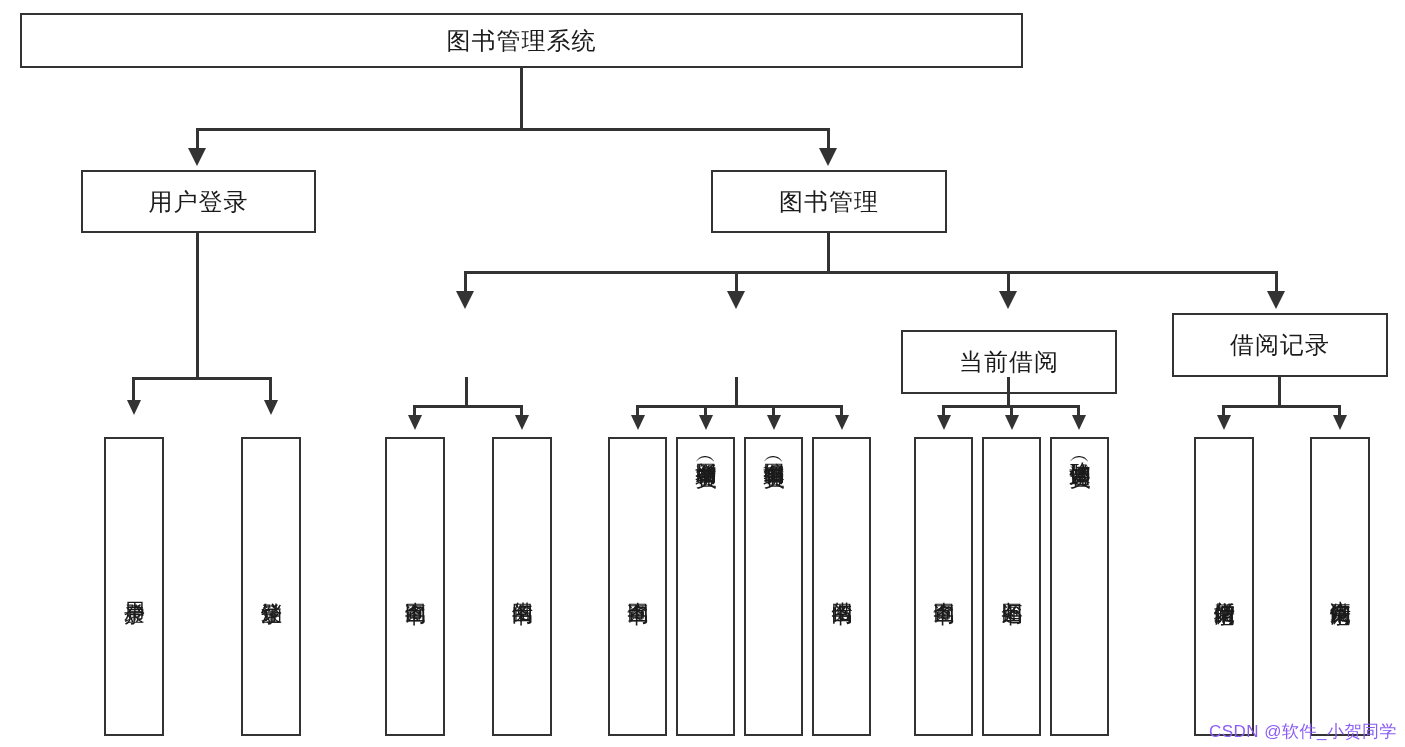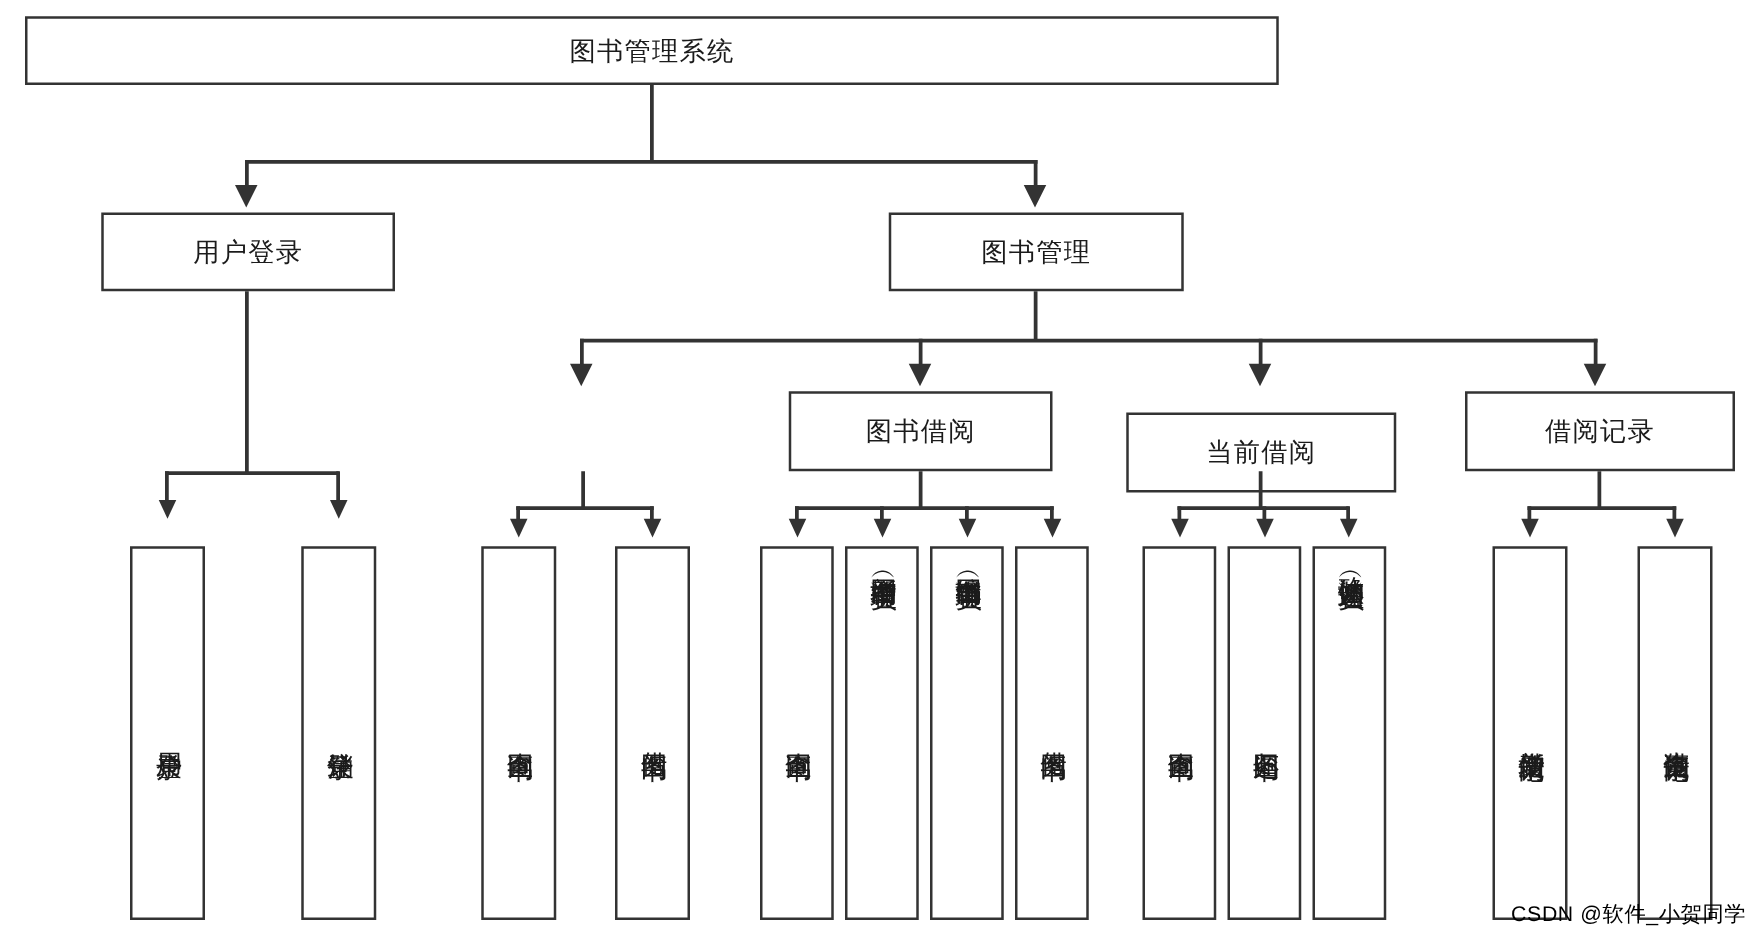--- a/index.html
+++ b/index.html
@@ -21,21 +21,21 @@
     position: absolute;
     box-sizing: border-box;
     border: 2px solid #333333;
     background: #ffffff;
     display: flex;
     align-items: center;
     justify-content: center;
     color: #1b1b1b;
   }
   .node.h {
-    font-size: 21px;
+    font-size: 24px;
     letter-spacing: 1px;
   }
   .node.v {
     font-size: 21px;
     letter-spacing: 1px;
   }
   .node.v .vtext {
     writing-mode: vertical-rl;
     text-orientation: upright;
     line-height: 1.18;
@@ -63,21 +63,21 @@
   .arrow.small {
     border-left-width: 7px;
     border-right-width: 7px;
     border-top-width: 15px;
   }
   #watermark {
     position: absolute;
     right: 8px;
     bottom: 4px;
     font-size: 17px;
-    color: #000000;
+    color: #8b5cf6;
     letter-spacing: 0.5px;
     user-select: none;
   }
 </style>
 </head>
 <body>
 
 <div id="canvas">
 
   <div class="node h" style="left:20px; top:13px; width:1003px; height:55px;">
@@ -112,23 +112,20 @@
   <div class="edge hline" style="left:464px; top:271px; width:814px; height:3px;"></div>
   <div class="edge vline" style="left:464px; top:271px; width:3px; height:22px;"></div>
   <div class="arrow" style="left:456px; top:291px;"></div>
   <div class="edge vline" style="left:735px; top:271px; width:3px; height:22px;"></div>
   <div class="arrow" style="left:727px; top:291px;"></div>
   <div class="edge vline" style="left:1007px; top:271px; width:3px; height:22px;"></div>
   <div class="arrow" style="left:999px; top:291px;"></div>
   <div class="edge vline" style="left:1275px; top:271px; width:3px; height:22px;"></div>
   <div class="arrow" style="left:1267px; top:291px;"></div>
 
-  <div class="node h" style="left:631px; top:313px; width:211px; height:64px;">
-    <span>图书借阅</span>
-  </div>
   <div class="node h" style="left:901px; top:313px; width:216px; height:64px;margin-top:17px;">
     <span>当前借阅</span>
   </div>
   <div class="node h" style="left:1172px; top:313px; width:216px; height:64px;text-align:center;">
     <span>借阅记录</span>
   </div>
 
   <div class="edge vline" style="left:465px; top:377px; width:3px; height:30px;"></div>
   <div class="edge hline" style="left:413px; top:405px; width:110px; height:3px;"></div>
   <div class="edge vline" style="left:413px; top:405px; width:3px; height:12px;"></div>

